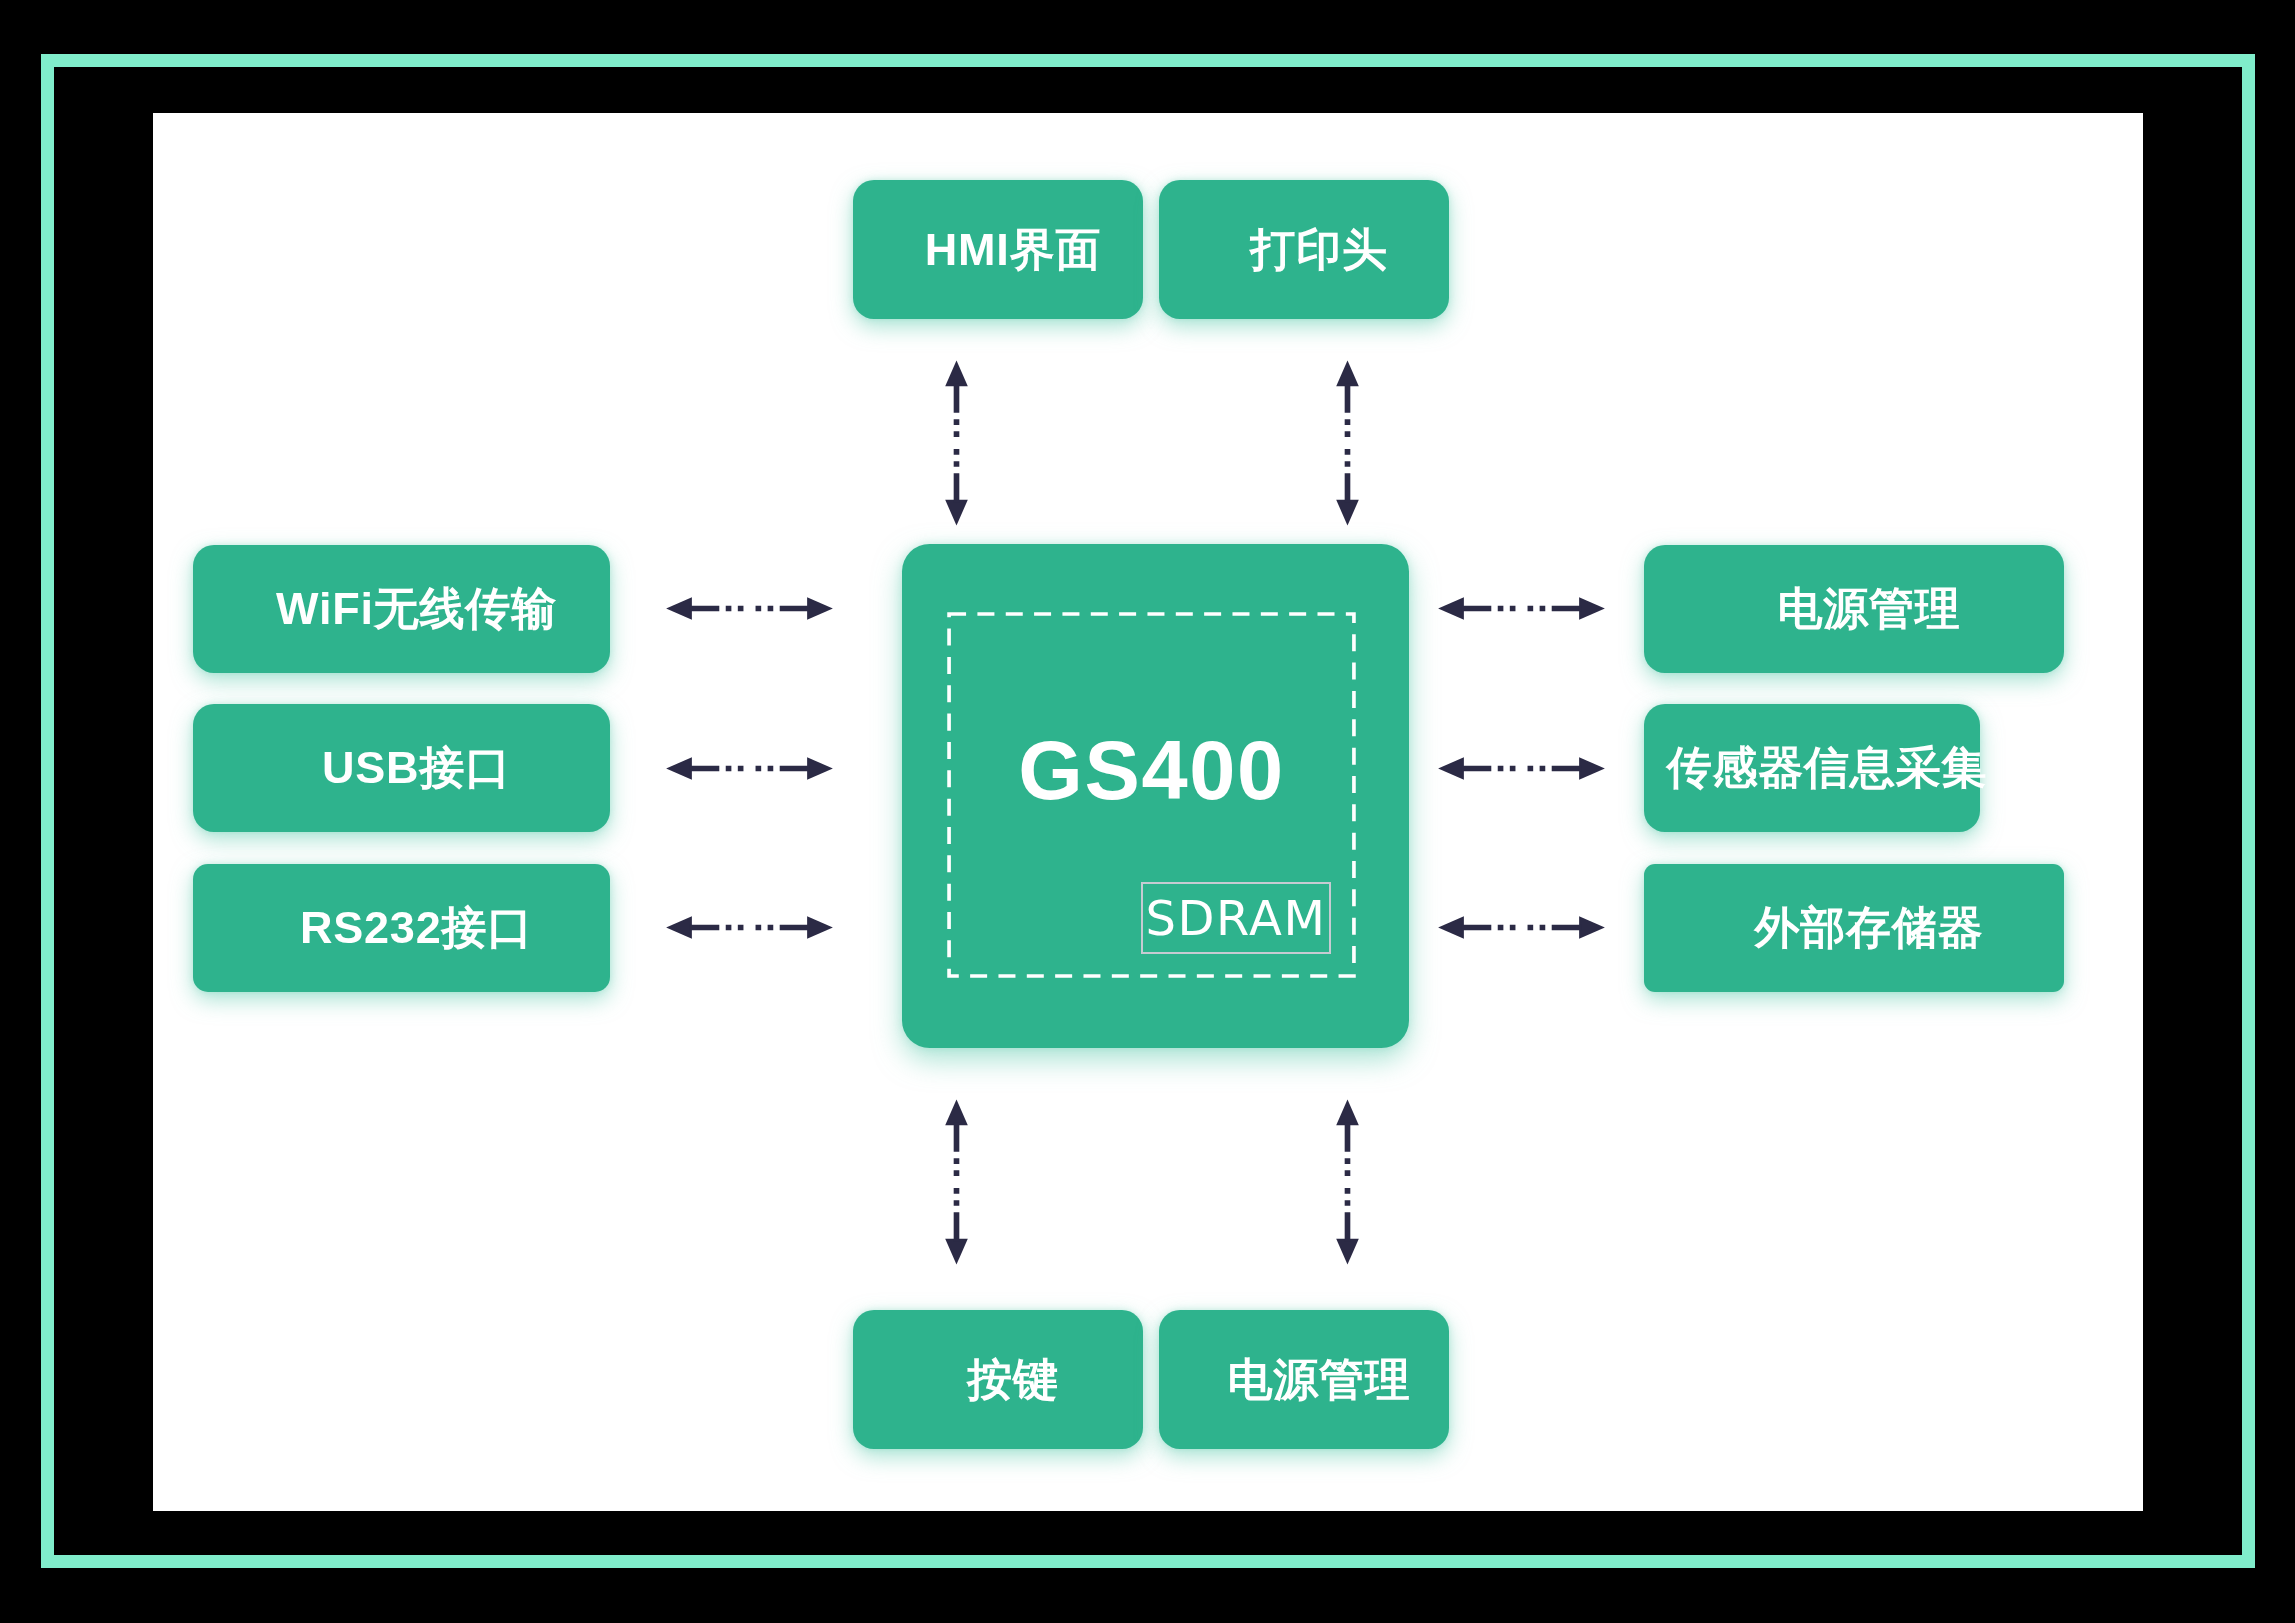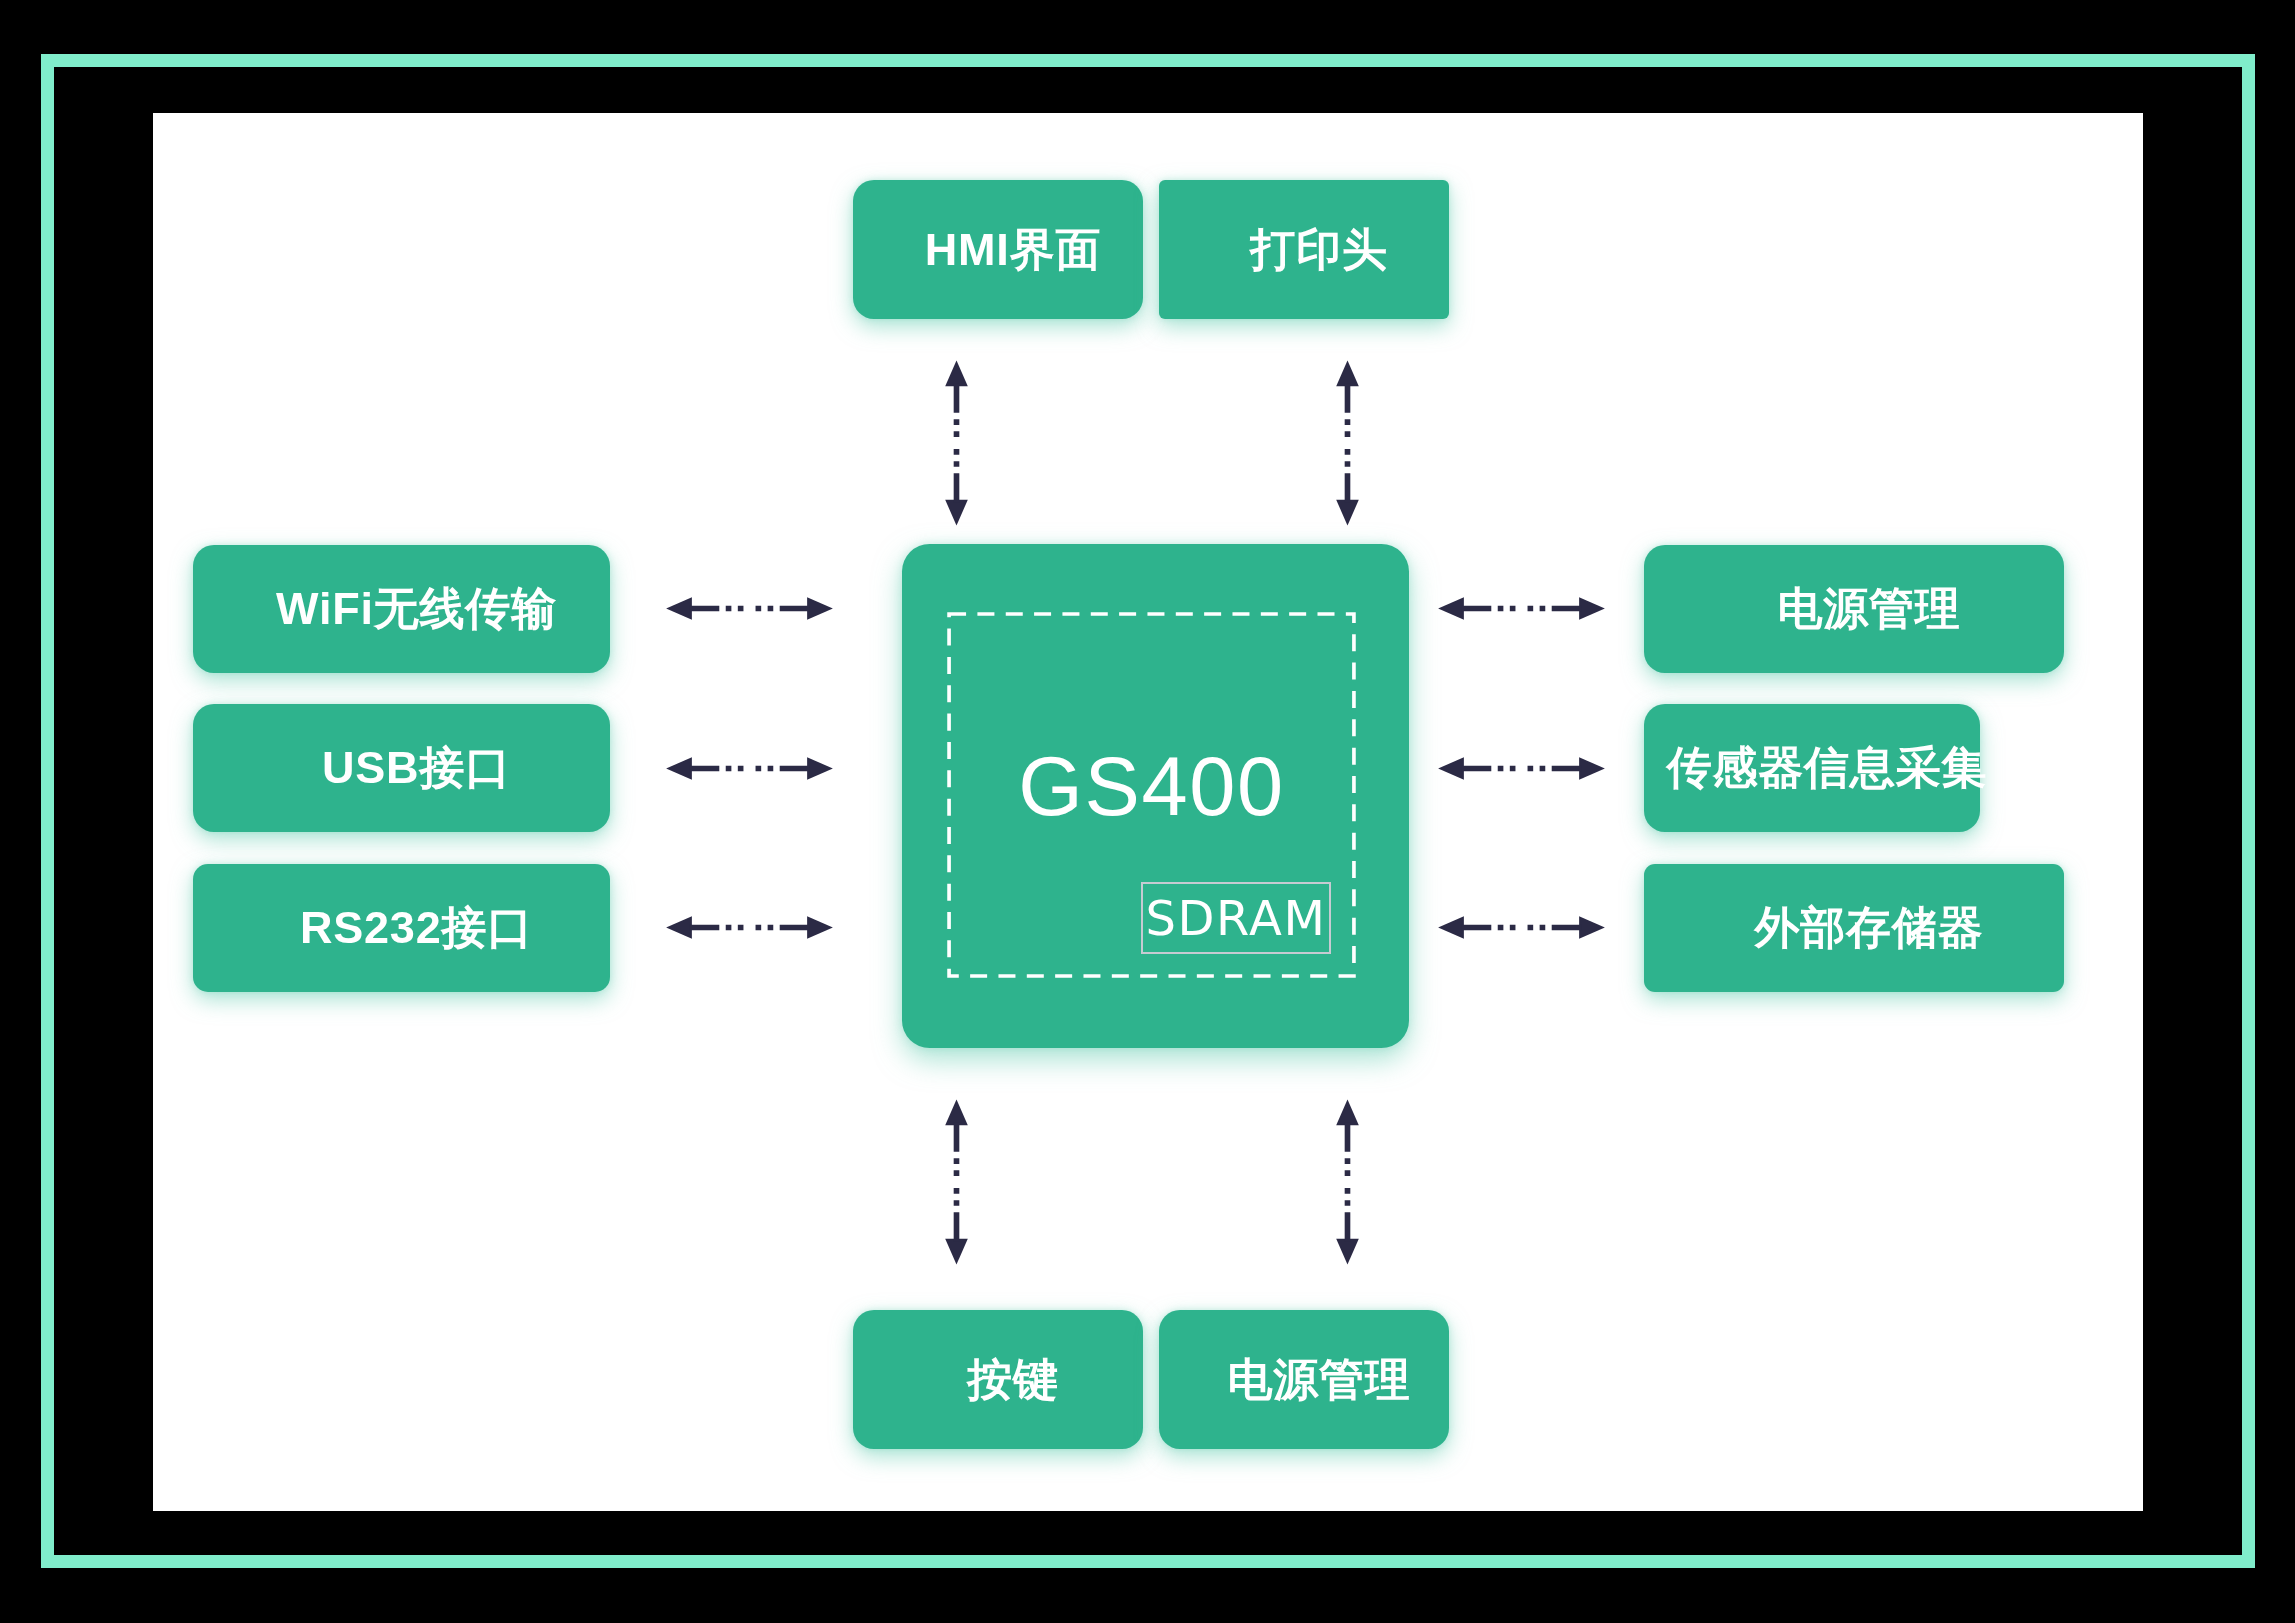--- a/index.html
+++ b/index.html
@@ -24,41 +24,41 @@
   .node{
     position:absolute;background:var(--green);border-radius:21px;
     display:flex;align-items:center;justify-content:center;
     color:var(--white);font-weight:bold;font-size:45px;letter-spacing:0.8px;
     box-shadow:0 8px 21px rgba(104,206,178,.55), 0 0 6.5px rgba(104,206,178,.30);
     box-sizing:border-box;white-space:nowrap;padding-left:30px;
   }
   .node span{display:block;}
   
   .n-hmi   {left:853px;top:180px;width:290px;height:139px;}
-  .n-print {left:1159px;top:180px;width:290px;height:139px;border-radius:6px;}
+  .n-print {left:1159px;top:180px;width:290px;height:139px;}
   .n-keys  {left:853px;top:1310px;width:290px;height:139px;font-family:Liberation Mono, monospace;}
   .n-power {left:1159px;top:1310px;width:290px;height:139px;}
   
   .n-wifi  {left:193px;top:545px;width:417px;height:128px;}
   .n-usb   {left:193px;top:704px;width:417px;height:128px;}
   .n-rs232 {left:193px;top:864px;width:417px;height:128px;border-radius:15px;}
   
   .n-motor  {left:1644px;top:545px;width:420px;height:128px;}
   .n-sensor {left:1644px;top:704px;width:336px;height:128px;}
   .n-store  {left:1644px;top:864px;width:420px;height:128px;border-radius:11px;}
   
   .n-gs400{
     left:902px;top:544px;width:507px;height:504px;border-radius:27.6px;
     box-shadow:0 11.3px 27.6px rgba(104,206,178,.55), 0 0 8px rgba(104,206,178,.30);
   }
   .gs-dashed{position:absolute;left:45px;top:68px;width:409px;height:366px;pointer-events:none;}
   .gs-label{
-    position:absolute;left:45px;top:84px;width:409px;height:366px;
+    position:absolute;left:45px;top:68px;width:409px;height:366px;
     display:flex;align-items:center;justify-content:center;
-    font-size:83px;font-weight:normal;letter-spacing:1.6px;color:var(--white);
+    font-size:83px;font-weight:bold;letter-spacing:1.6px;color:var(--white);
     padding-bottom:49px;box-sizing:border-box;
   }
   .sdram{
     position:absolute;left:239px;top:338px;width:190px;height:72px;
     border:2.4px solid var(--sdram_border);box-sizing:border-box;
     display:flex;align-items:center;justify-content:center;
     font-family:"DejaVu Sans","Liberation Sans",sans-serif;
     font-weight:400;font-size:48px;letter-spacing:1.6px;color:var(--white);
   }
   .arrow{position:absolute;}

